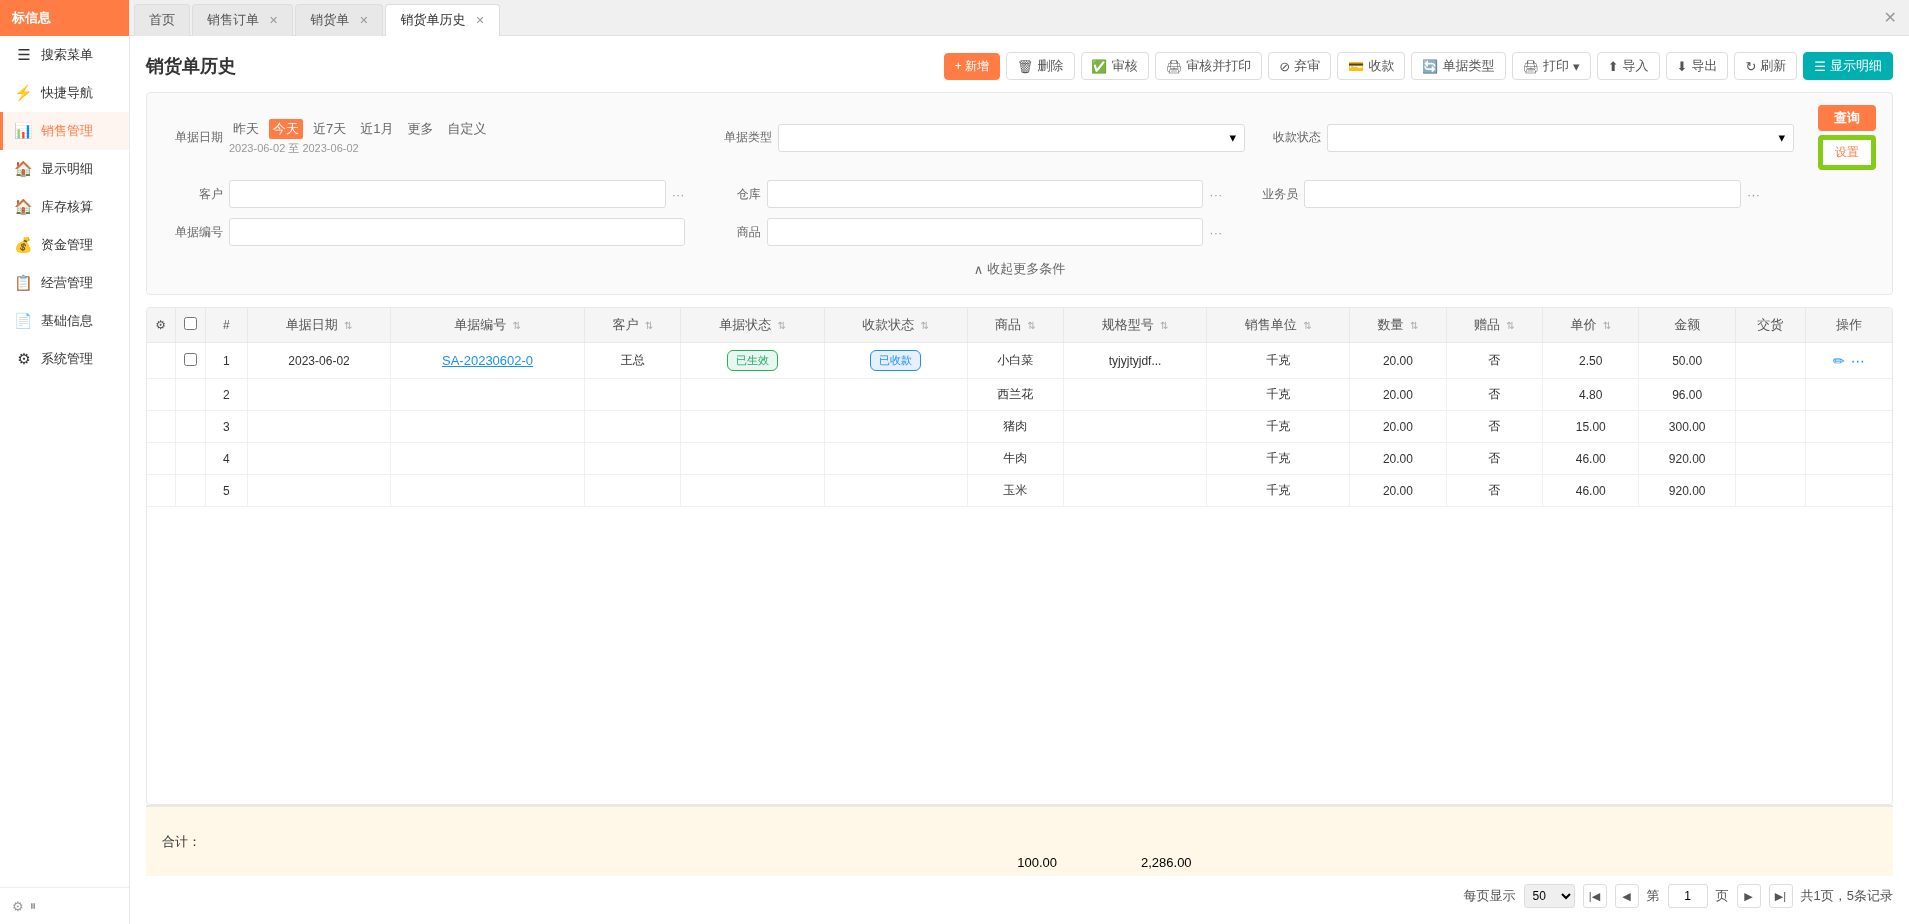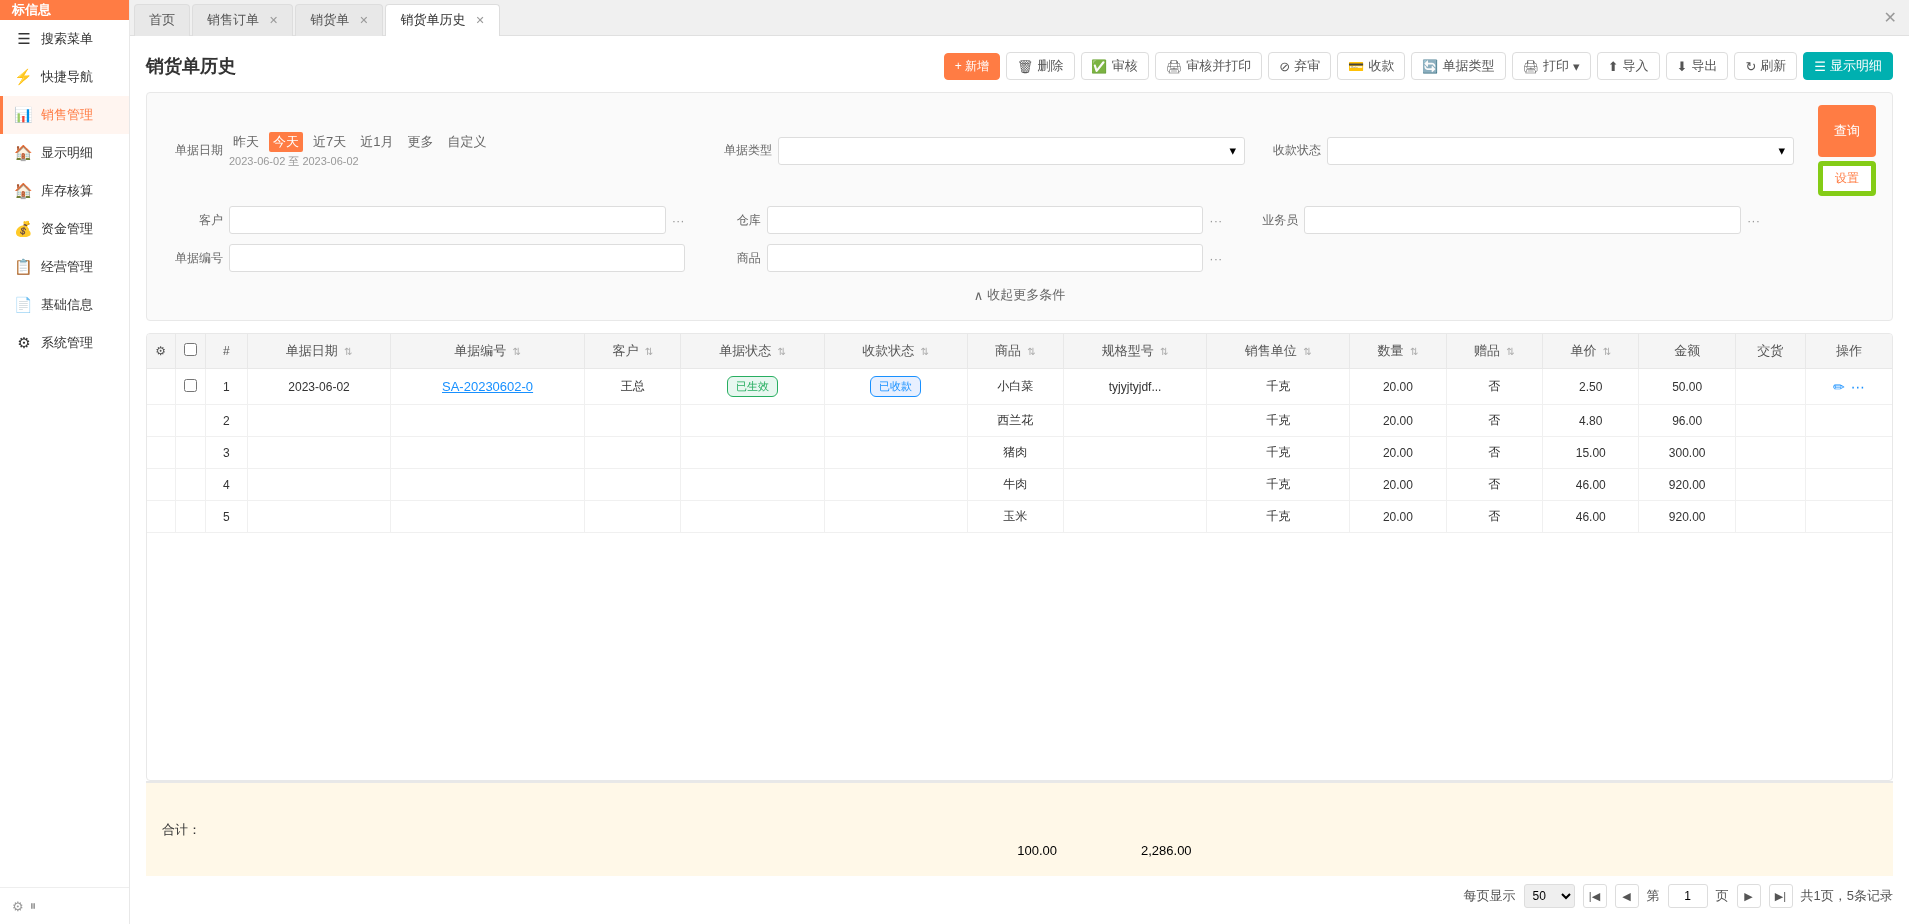--- a/index.html
+++ b/index.html
@@ -14,21 +14,21 @@
       display: flex;
       flex-direction: column;
       height: 100%;
     }
     .sidebar-top {
       background: #ff7c44;
       color: #fff;
       padding: 8px 12px;
       font-size: 14px;
       font-weight: bold;
-      height: 20px;
+      height: 36px;
       display: flex;
       align-items: center;
     }
     .sidebar-item {
       display: flex;
       align-items: center;
       padding: 10px 12px;
       cursor: pointer;
       color: #333;
       gap: 8px;
@@ -234,21 +234,21 @@
       font-size: 11px;
       white-space: nowrap;
     }
     .badge-green { background: #e8f7f0; color: #27ae60; border: 1px solid #27ae60; }
     .badge-blue { background: #e8f0ff; color: #1890ff; border: 1px solid #1890ff; }
 
     
     .table-footer {
       display: flex;
       align-items: center;
-      padding: 18px 0;
+      padding: 6px 0;
       border-top: 2px solid #e8e8e8;
       background: #fff8e8;
       font-size: 12px;
     }
     .footer-label { padding: 0 16px; font-weight: 500; color: #333; }
 
     
     .pagination-bar {
       display: flex;
       align-items: center;
@@ -292,25 +292,25 @@
       color: #ff7c44;
       padding: 4px 10px;
       border-radius: 4px;
       cursor: pointer;
       font-size: 12px;
     }
     .query-btn {
       background: #ff7c44;
       border: none;
       color: #fff;
-      padding: 17px 16px;
+      padding: 4px 16px;
       border-radius: 4px;
       cursor: pointer;
       font-size: 13px;
-      font-weight: 400;
+      font-weight: 700;
     }
 
     .gear-header {
       width: 28px;
       background: #f5f5f5;
     }
     .checkbox-header { width: 28px; }
 
     .action-btns { display: flex; align-items: center; justify-content: center; gap: 6px; }
     .action-icon { color: #1890ff; cursor: pointer; font-size: 14px; }

